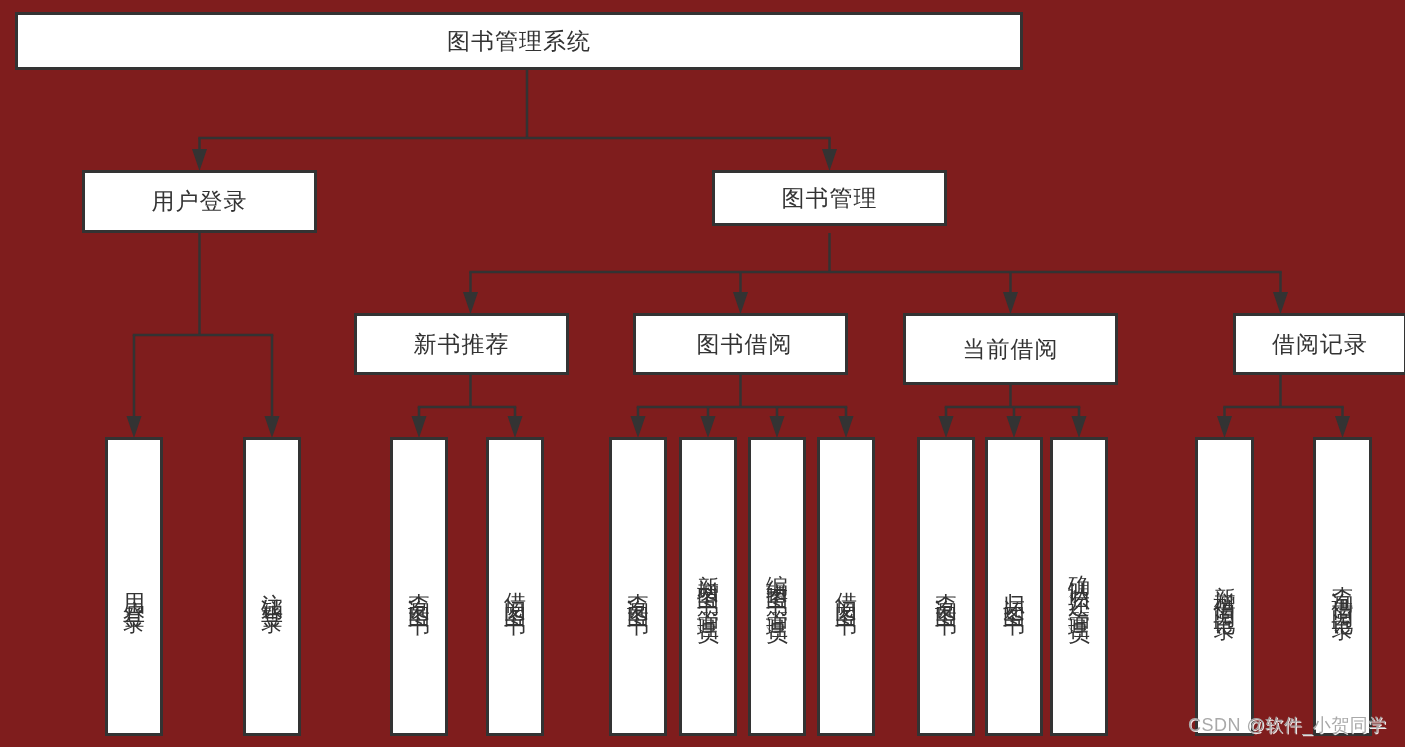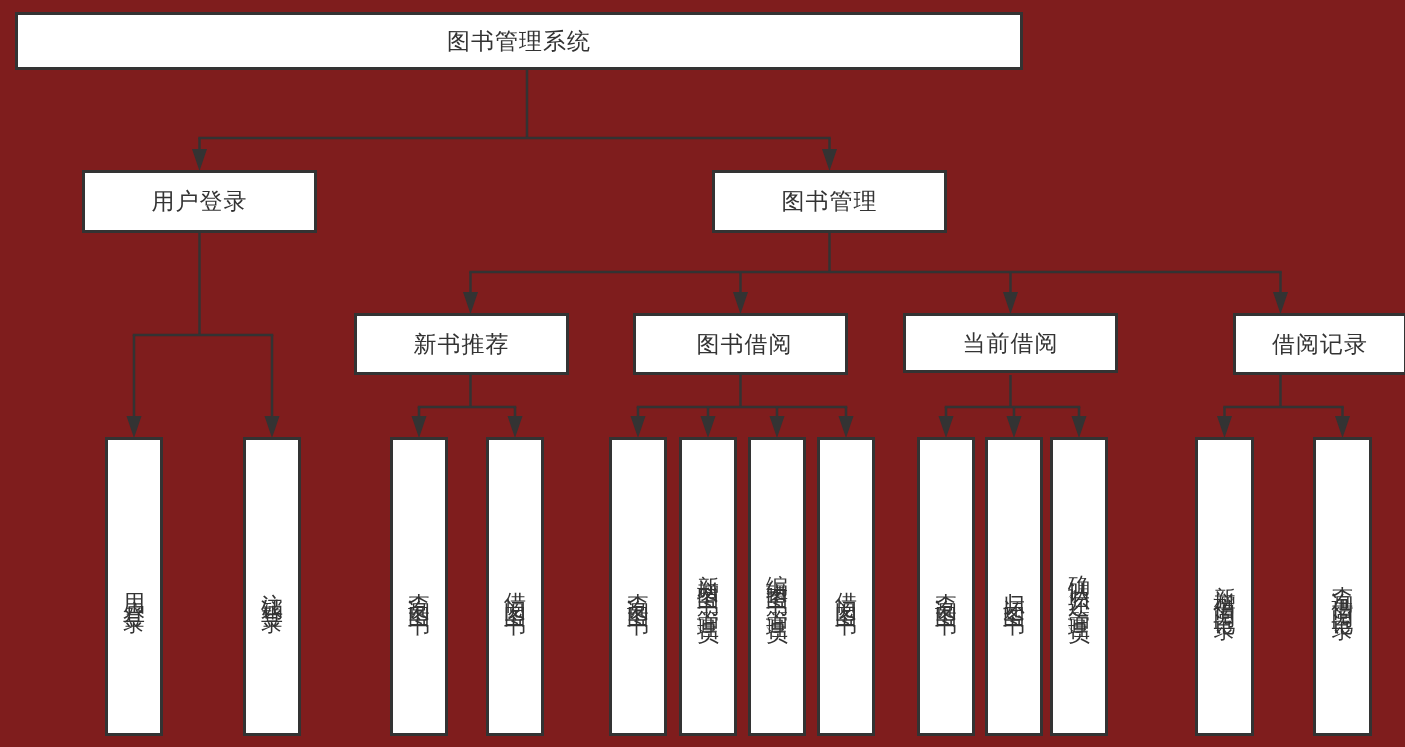--- a/index.html
+++ b/index.html
@@ -97,30 +97,30 @@
       <path d="M1342.5,407 V421" stroke="#333333" stroke-width="2.5" fill="none"></path>
       <polygon points="1335,416 1350,416 1342.5,438" fill="#333333"></polygon>
     </svg>
   <div id="nodes">
       <div class="node h" style="left: 15px; top: 12px; width: 1008px; height: 58px;">
         <span>图书管理系统</span>
       </div>
       <div class="node h" style="left: 82px; top: 170px; width: 235px; height: 63px;">
         <span>用户登录</span>
       </div>
-      <div class="node h" style="left: 712px; top: 170px; width: 235px; height: 63px; font-family: Liberation Serif, serif;">
+      <div class="node h" style="left: 712px; top: 170px; width: 235px; height: 56px; font-family: Liberation Serif, serif;">
         <span>图书管理</span>
       </div>
       <div class="node h" style="left: 354px; top: 313px; width: 215px; height: 62px;">
         <span>新书推荐</span>
       </div>
       <div class="node h" style="left: 633px; top: 313px; width: 215px; height: 62px; padding-left: 8px;">
         <span>图书借阅</span>
       </div>
-      <div class="node h" style="left: 903px; top: 313px; width: 215px; height: 60px;">
+      <div class="node h" style="left: 903px; top: 313px; width: 215px; height: 72px;">
         <span>当前借阅</span>
       </div>
       <div class="node h" style="left: 1233px; top: 313px; width: 174px; height: 62px;">
         <span>借阅记录</span>
       </div>
       <div class="node v" style="left: 105px; top: 437px; width: 58px; height: 299px;">
         <span>用户登录</span>
       </div>
       <div class="node v" style="left: 243px; top: 437px; width: 58px; height: 299px;">
         <span>注销登录</span>
@@ -152,13 +152,14 @@
       <div class="node v" style="left: 1050px; top: 437px; width: 58px; height: 299px;">
         <span>确认归还（管理员）</span>
       </div>
       <div class="node v" style="left: 1195px; top: 437px; width: 59px; height: 299px;">
         <span>新增借阅记录</span>
       </div>
       <div class="node v" style="left: 1313px; top: 437px; width: 59px; height: 299px;">
         <span>查询借阅记录</span>
       </div>
     </div>
+  <div class="watermark">CSDN @软件_小贺同学</div>
 </div>
 
 </body></html>

